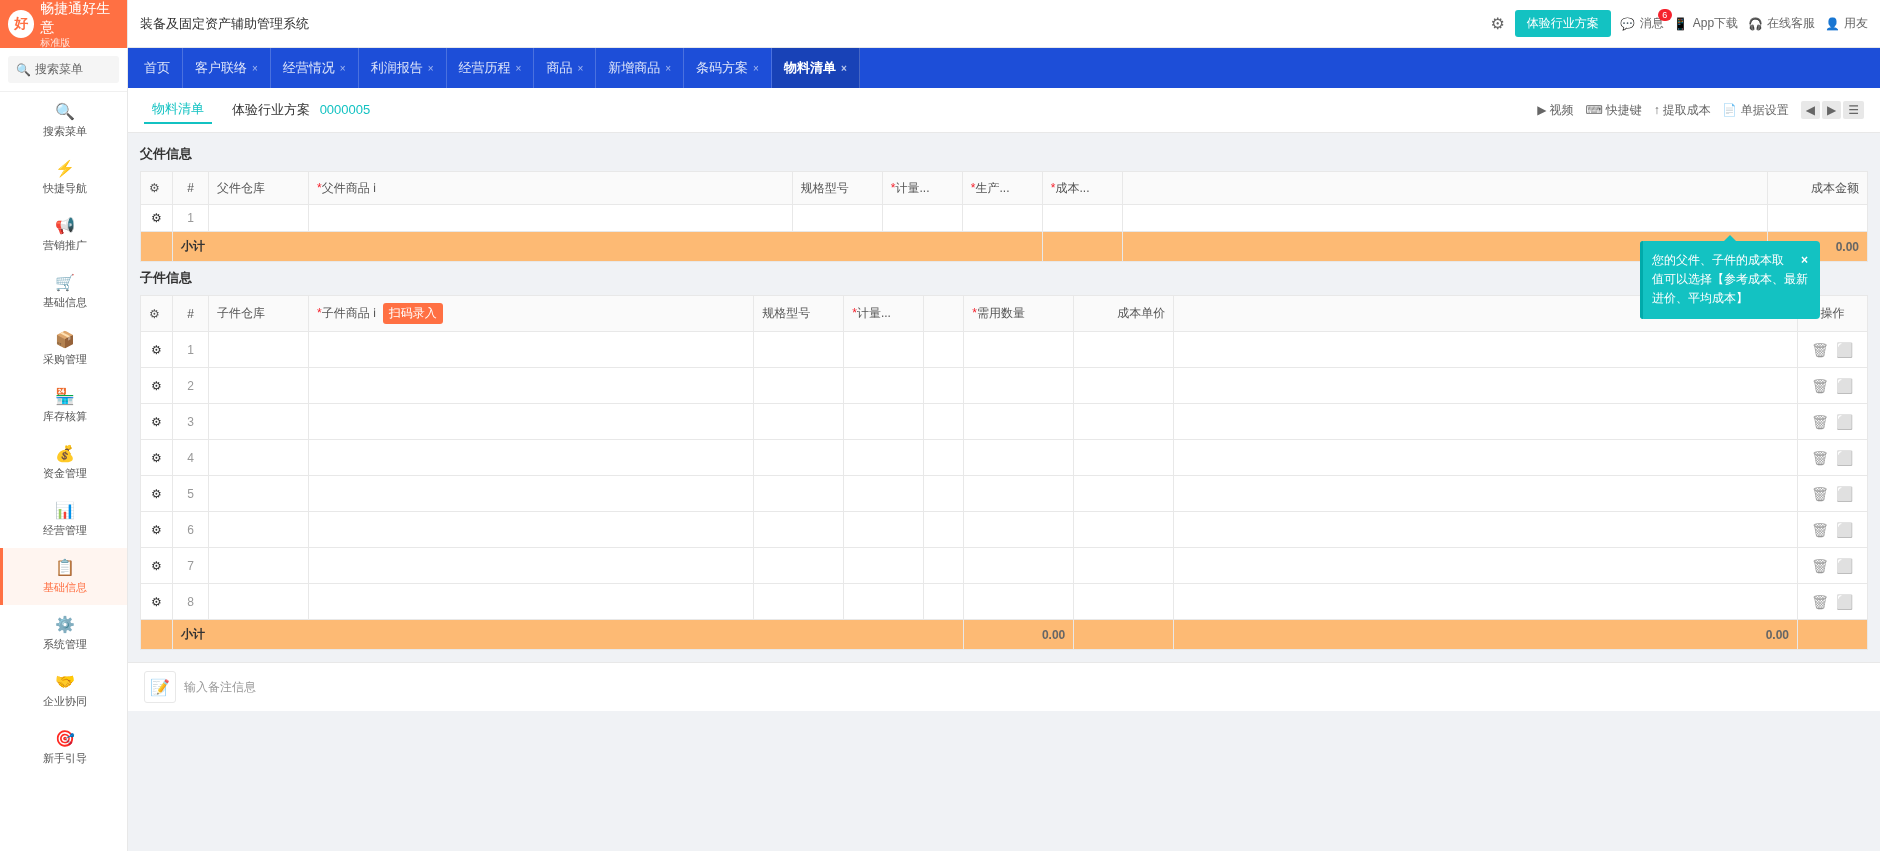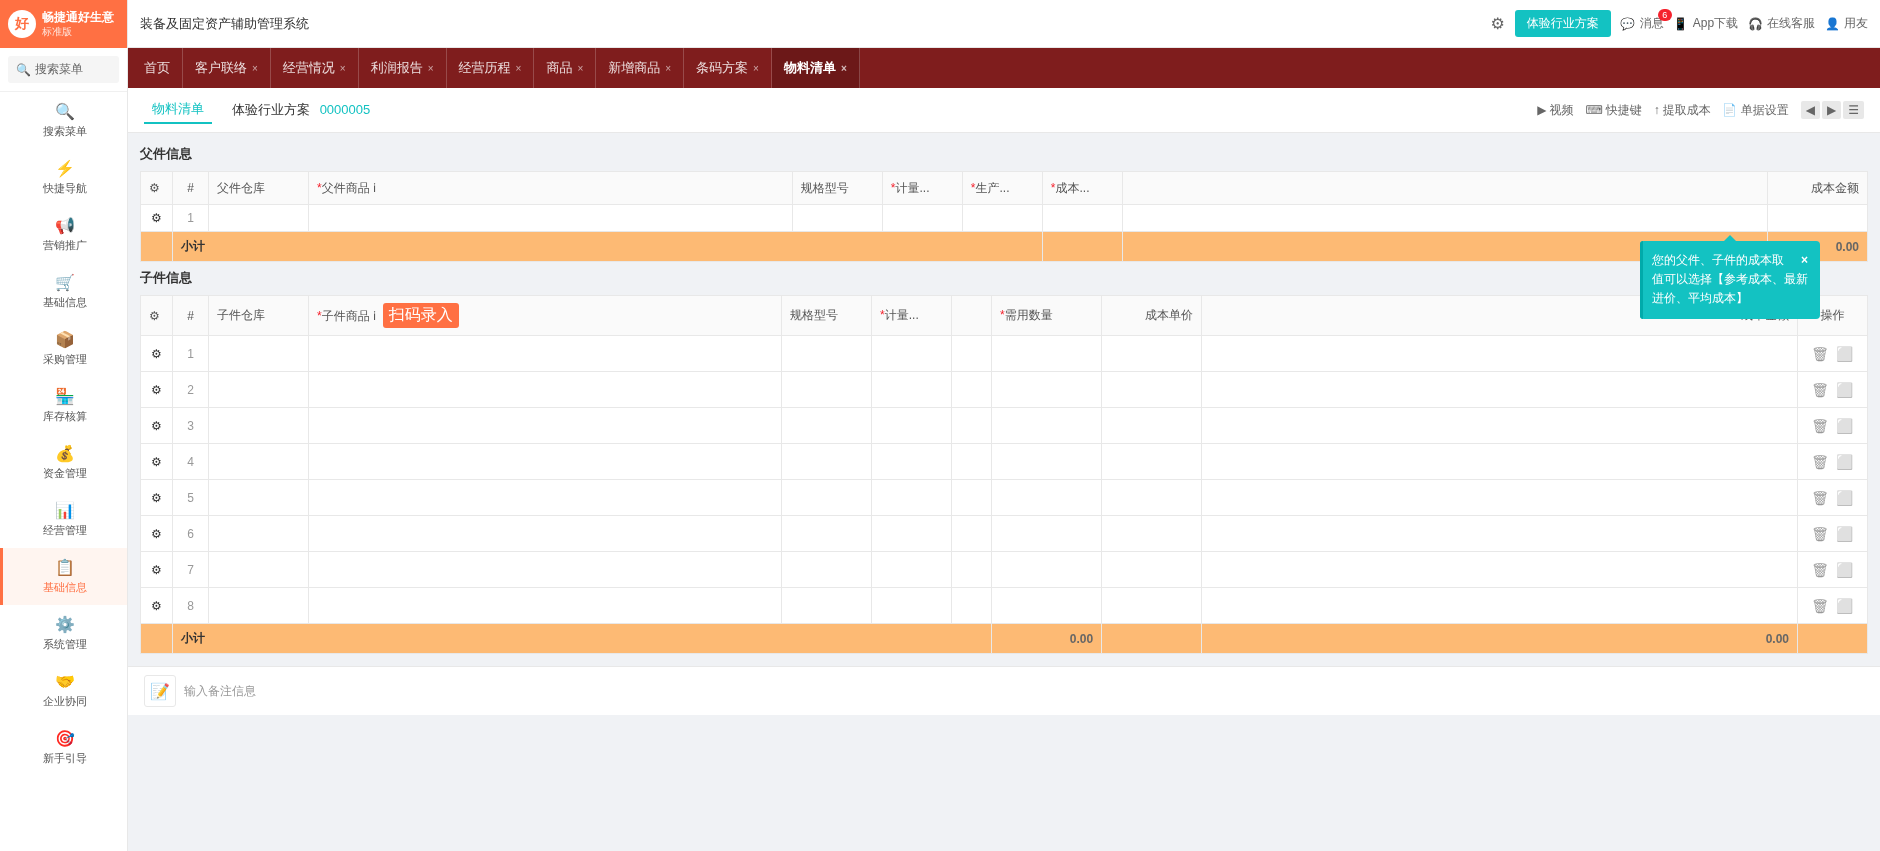--- a/index.html
+++ b/index.html
@@ -29,21 +29,21 @@
       background: #fff;
       border-radius: 50%;
       display: flex;
       align-items: center;
       justify-content: center;
       color: #ff7043;
       font-size: 14px;
       font-weight: bold;
     }
     .sidebar-logo-text { font-size: 11px; line-height: 1.3; }
-    .sidebar-logo-text .brand { font-weight: bold; font-size: 12px; }
+    .sidebar-logo-text .brand { font-weight: normal; font-size: 14px; }
     .sidebar-logo-text .sub { color: rgba(255,255,255,0.8); font-size: 10px; }
     .sidebar-search {
       padding: 8px;
       border-bottom: 1px solid #f0f0f0;
     }
     .sidebar-search-btn {
       width: 100%;
       display: flex;
       align-items: center;
       gap: 4px;
@@ -111,21 +111,21 @@
       border-radius: 8px;
       font-size: 9px;
       padding: 1px 4px;
       min-width: 14px;
       text-align: center;
     }
     .topbar-settings { font-size: 16px; color: #666; cursor: pointer; }
 
     
     .tab-nav {
-      background: #7f1d1d;
+      background: #1d4ed8;
       display: flex;
       align-items: center;
       height: 40px;
       padding: 0 4px;
       overflow-x: auto;
     }
     .tab-nav::-webkit-scrollbar { height: 2px; }
     .tab-item {
       display: flex;
       align-items: center;
@@ -225,21 +225,21 @@
       color: #333;
     }
     .th-settings { width: 32px; text-align: center; }
     .required-star { color: #f5222d; }
     .scan-btn {
       background: #ff7043;
       color: #fff;
       border: none;
       border-radius: 3px;
       padding: 2px 6px;
-      font-size: 16px;
+      font-size: 12px;
       cursor: pointer;
     }
     .action-btn {
       background: none;
       border: none;
       cursor: pointer;
       color: #999;
       font-size: 14px;
       padding: 2px;
     }

